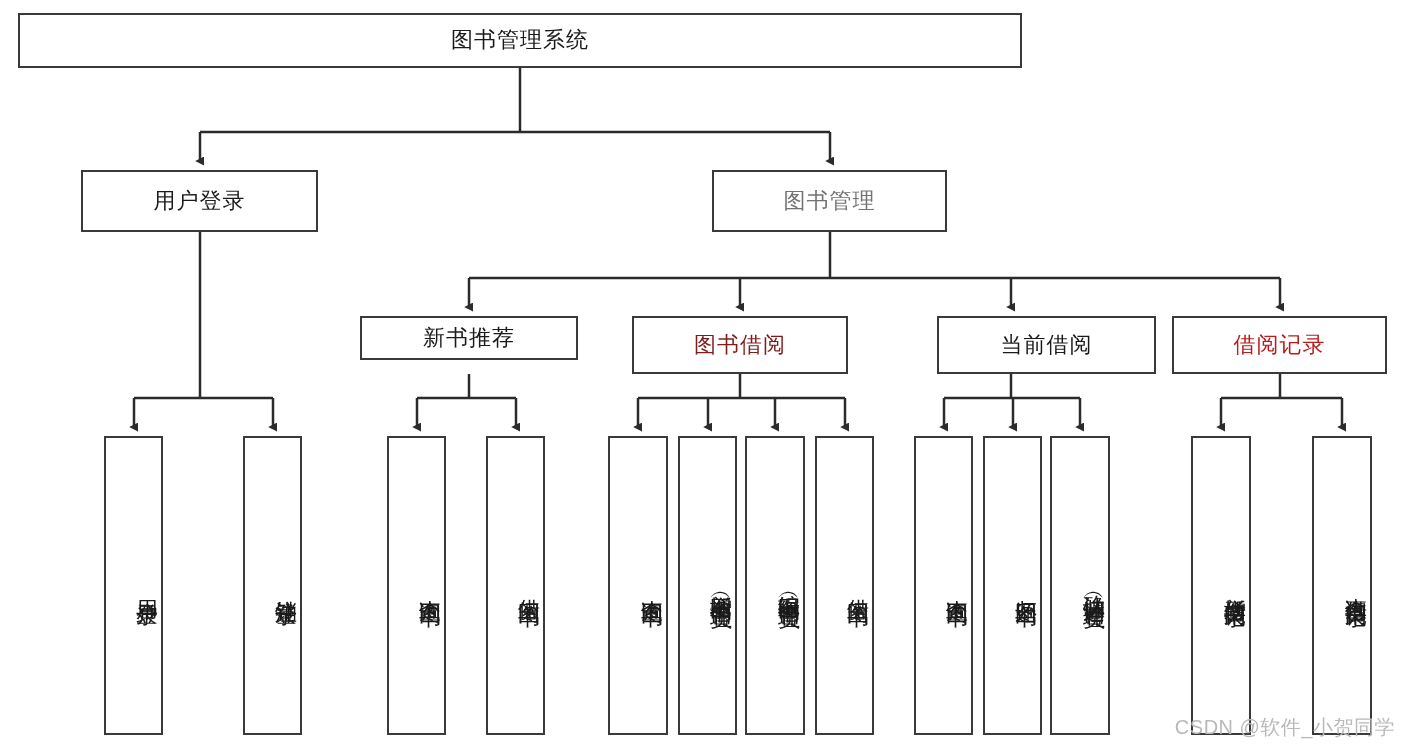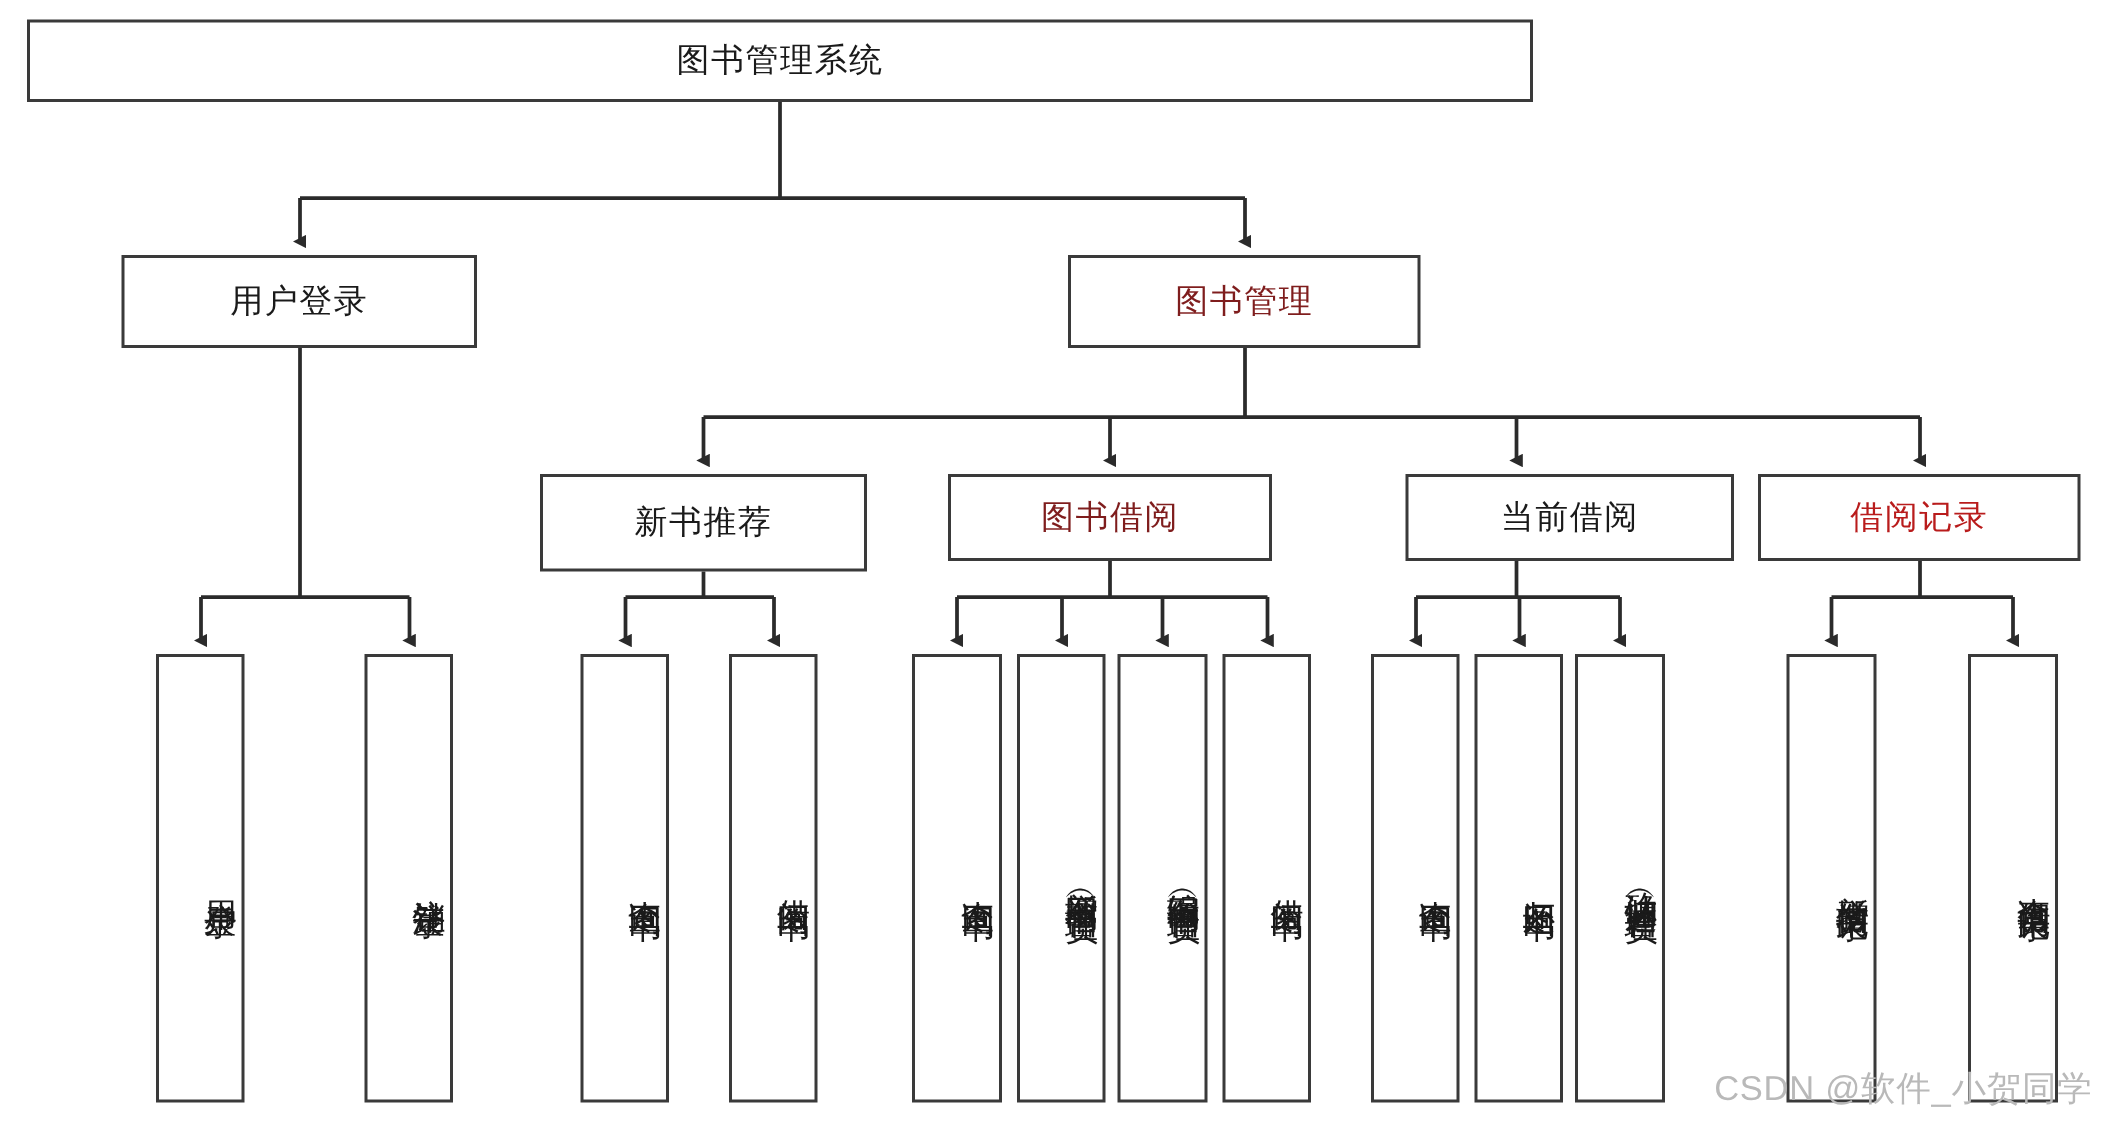--- a/index.html
+++ b/index.html
@@ -52,21 +52,21 @@
     align-items: flex-start;
     justify-content: center;
   }
   .node.vert > span {
     display: block;
   }
   .watermark {
     position: absolute;
     right: 10px;
     bottom: 6px;
-    font-size: 23px;
+    font-size: 20px;
     color: #b9b9b9;
     letter-spacing: 0.5px;
     white-space: nowrap;
     font-family: "Liberation Sans", "DejaVu Sans", sans-serif;
   }
 </style>
 </head>
 <body>
 
 <div id="canvas">
@@ -113,24 +113,24 @@
       </g>
   </svg>
 
   <div id="nodes">
       <div class="node horiz" style="left: 18px; top: 13px; width: 1004px; height: 55px; border-color: rgb(58, 58, 58); background: rgb(255, 255, 255); color: rgb(26, 26, 26);">
         <span>图书管理系统</span>
       </div>
       <div class="node horiz" style="left: 81px; top: 170px; width: 237px; height: 62px; border-color: rgb(58, 58, 58); background: rgb(255, 255, 255); color: rgb(26, 26, 26);">
         <span>用户登录</span>
       </div>
-      <div class="node horiz" style="left: 712px; top: 170px; width: 235px; height: 62px; border-color: rgb(58, 58, 58); background: rgb(255, 255, 255); color: #7f1d1d;">
+      <div class="node horiz" style="left: 712px; top: 170px; width: 235px; height: 62px; border-color: rgb(58, 58, 58); background: rgb(255, 255, 255); color: #737373;">
         <span>图书管理</span>
       </div>
-      <div class="node horiz" style="left: 360px; top: 316px; width: 218px; height: 65px; border-color: rgb(58, 58, 58); background: rgb(255, 255, 255); color: rgb(26, 26, 26);">
+      <div class="node horiz" style="left: 360px; top: 316px; width: 218px; height: 44px; border-color: rgb(58, 58, 58); background: rgb(255, 255, 255); color: rgb(26, 26, 26);">
         <span>新书推荐</span>
       </div>
       <div class="node horiz" style="left: 632px; top: 316px; width: 216px; height: 58px; border-color: rgb(58, 58, 58); background: rgb(255, 255, 255); color: #7f1d1d;">
         <span>图书借阅</span>
       </div>
       <div class="node horiz" style="left: 901px; top: 316px; width: 219px; height: 58px; border-color: rgb(58, 58, 58); background: rgb(255, 255, 255); color: rgb(26, 26, 26); margin-left: 36px;">
         <span>当前借阅</span>
       </div>
       <div class="node horiz" style="left: 1172px; top: 316px; width: 215px; height: 58px; border-color: rgb(58, 58, 58); background: rgb(255, 255, 255); color: #b91c1c;">
         <span>借阅记录</span>

